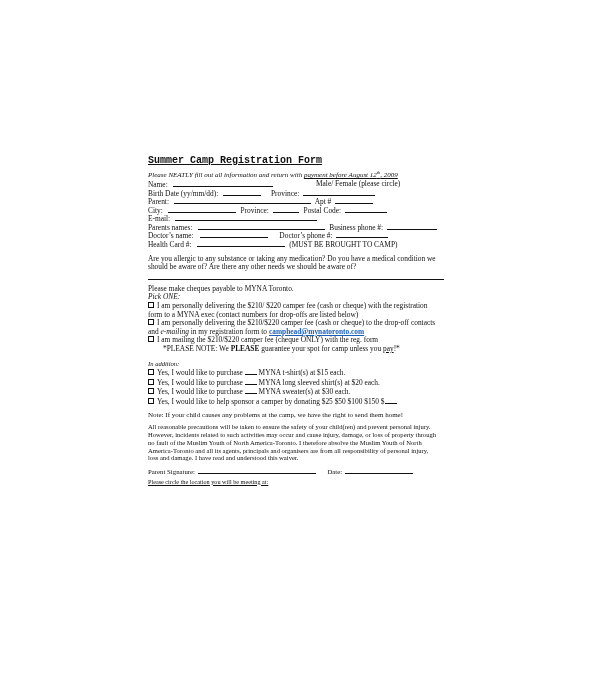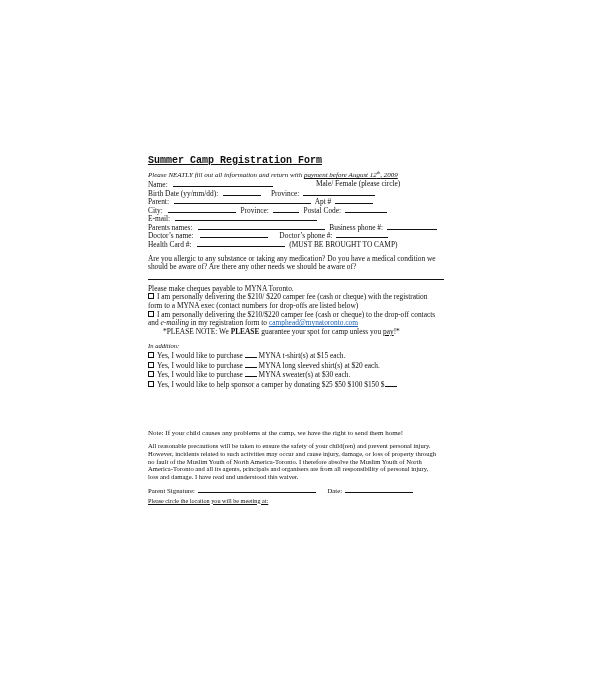--- a/index.html
+++ b/index.html
@@ -5,21 +5,21 @@
   html, body { margin: 0; padding: 0; background: #ffffff; }
   body { width: 600px; height: 700px; position: relative; overflow: hidden;
          font-family: "Liberation Serif", "DejaVu Serif", serif; color: #111; }
   .page { position: absolute; left: 148px; top: 155px; width: 300px; font-size: 7.4px; line-height: 8.6px; }
   .title { font-weight: bold; text-decoration: underline; font-size: 10px; line-height: 11px; margin-bottom: 3px; font-family: Liberation Mono, monospace; }
   .line { white-space: nowrap; }
   .italic { font-style: italic; }
   .u { text-decoration: underline; }
   .blank { display: inline-block; border-bottom: 0.8px solid #111; height: 6px; vertical-align: baseline; }
   .gap { height: 6px; }
-  .link { color: #1a5fb4; text-decoration: underline; font-weight: normal; }
+  .link { color: #1a5fb4; text-decoration: underline; font-weight: bold; }
   .box { display: inline-block; width: 4px; height: 4px; border: 0.8px solid #111; margin-right: 3px; vertical-align: 0px; }
   .para { white-space: normal; }
   .small-para { font-size: 6.6px; line-height: 7.8px; }
   .right { position: absolute; }
   .row { position: relative; height: 8.6px; white-space: nowrap; }
   .fullrule { border-bottom: 0.8px solid #111; height: 7px; width: 296px; }
 </style>
 </head>
 <body>
 
@@ -84,26 +84,30 @@
     <span style="margin-left:2px;">(MUST BE BROUGHT TO CAMP)</span>
   </div>
 
 
   <div class="gap"></div>
 
   <div class="para" style="width:290px;">Are you allergic to any substance or taking any medication? Do you have a medical condition we should be aware of? Are there any other needs we should be aware of?</div>
   <div class="fullrule" style="margin-bottom:5px;"></div>
 
   <div class="line">Please make cheques payable to MYNA Toronto.</div>
+  <div class="line italic">Pick ONE:</div>
 
   <div class="para" style="width:290px;">
     <span class="box"></span><span>I am personally delivering the $210/ $220 camper fee (cash or cheque) with the registration form to a MYNA exec (contact numbers for drop-offs are listed below)</span>
   </div>
   <div class="para" style="width:290px;">
     <span class="box"></span><span>I am personally delivering the $210/$220 camper fee (cash or cheque) to the drop-off contacts and </span><span class="italic">e-mailing</span><span> in my registration form to </span><span class="link">camphead@mynatoronto.com</span>
+  </div>
+  <div class="line">
+    <span class="box"></span><span>I am mailing the $210/$220 camper fee (cheque ONLY) with the reg. form</span>
   </div>
   <div class="line" style="padding-left:15px;">
     <span>*PLEASE NOTE: We </span><b>PLEASE</b><span> guarantee your spot for camp unless you </span><span class="u">pay</span><span>!*</span>
   </div>
 
   <div class="gap"></div>
 
   <div class="line italic" style="font-size:6.6px;">In addition:</div>
 
   <div class="line">
@@ -114,21 +118,21 @@
   </div>
   <div class="line">
     <span class="box"></span><span>Yes, I would like to purchase </span><span class="blank" style="width:12px;"></span><span> MYNA sweater(s) at $30 each.</span>
   </div>
   <div class="line">
     <span class="box"></span><span>Yes, I would like to help sponsor a camper by donating $25  $50  $100  $150  $</span><span class="blank" style="width:12px;"></span>
   </div>
 
   <div class="gap" style="height:4px;"></div>
 
-  <div class="line" style="font-size:7px;margin-top:36px;">Note: If your child causes any problems at the camp, we have the right to send them home!</div>
+  <div class="line" style="font-size:7px;">Note: If your child causes any problems at the camp, we have the right to send them home!</div>
 
   <div class="gap" style="height:4px;"></div>
 
   <div class="para small-para" style="width:292px;">All reasonable precautions will be taken to ensure the safety of your child(ren) and prevent personal injury. However, incidents related to such activities may occur and cause injury, damage, or loss of property through no fault of the Muslim Youth of North America-Toronto. I therefore absolve the Muslim Youth of North America-Toronto and all its agents, principals and organisers are from all responsibility of personal injury, loss and damage. I have read and understood this waiver.</div>
 
   <div class="gap" style="height:5px;"></div>
 
   <div class="row" style="font-size:6.8px;">
     <span>Parent Signature:</span>
     <span class="blank" style="width:118px;margin-left:1px;"></span>

